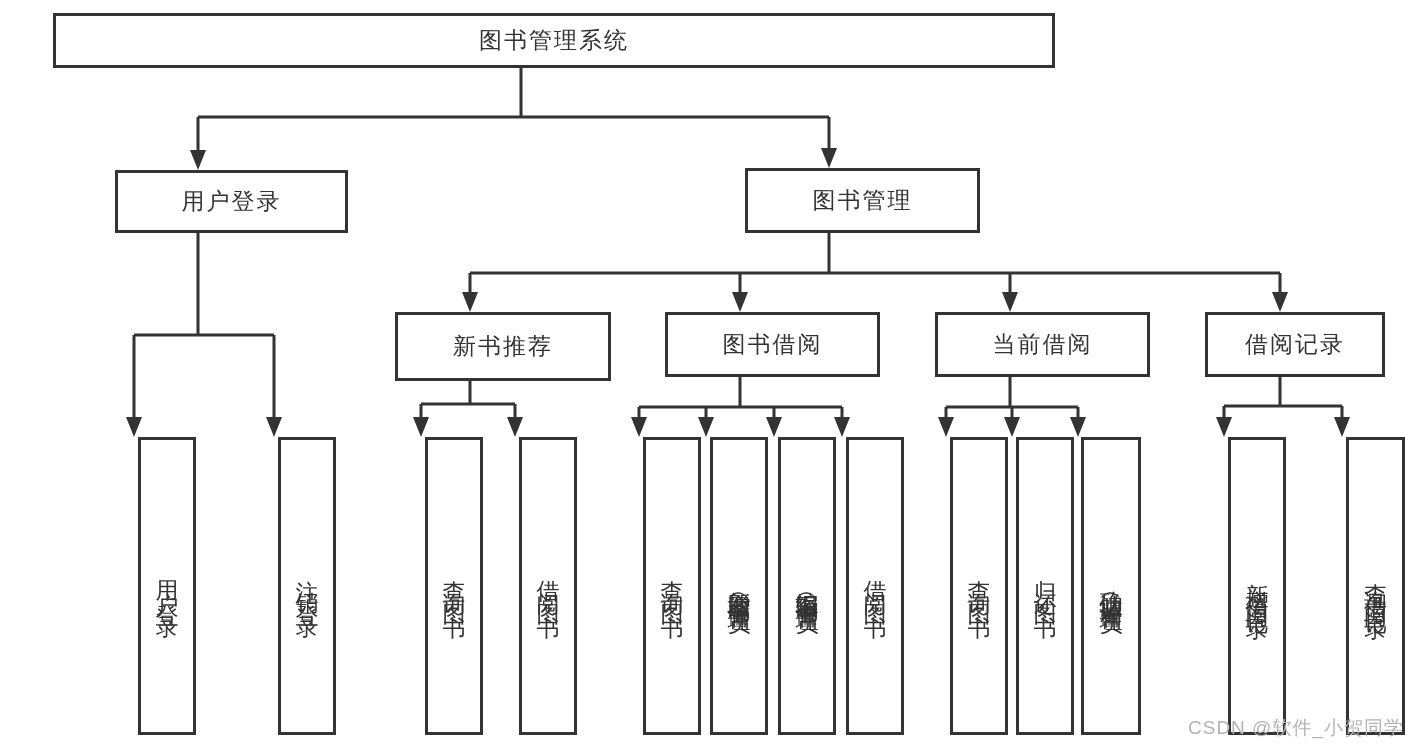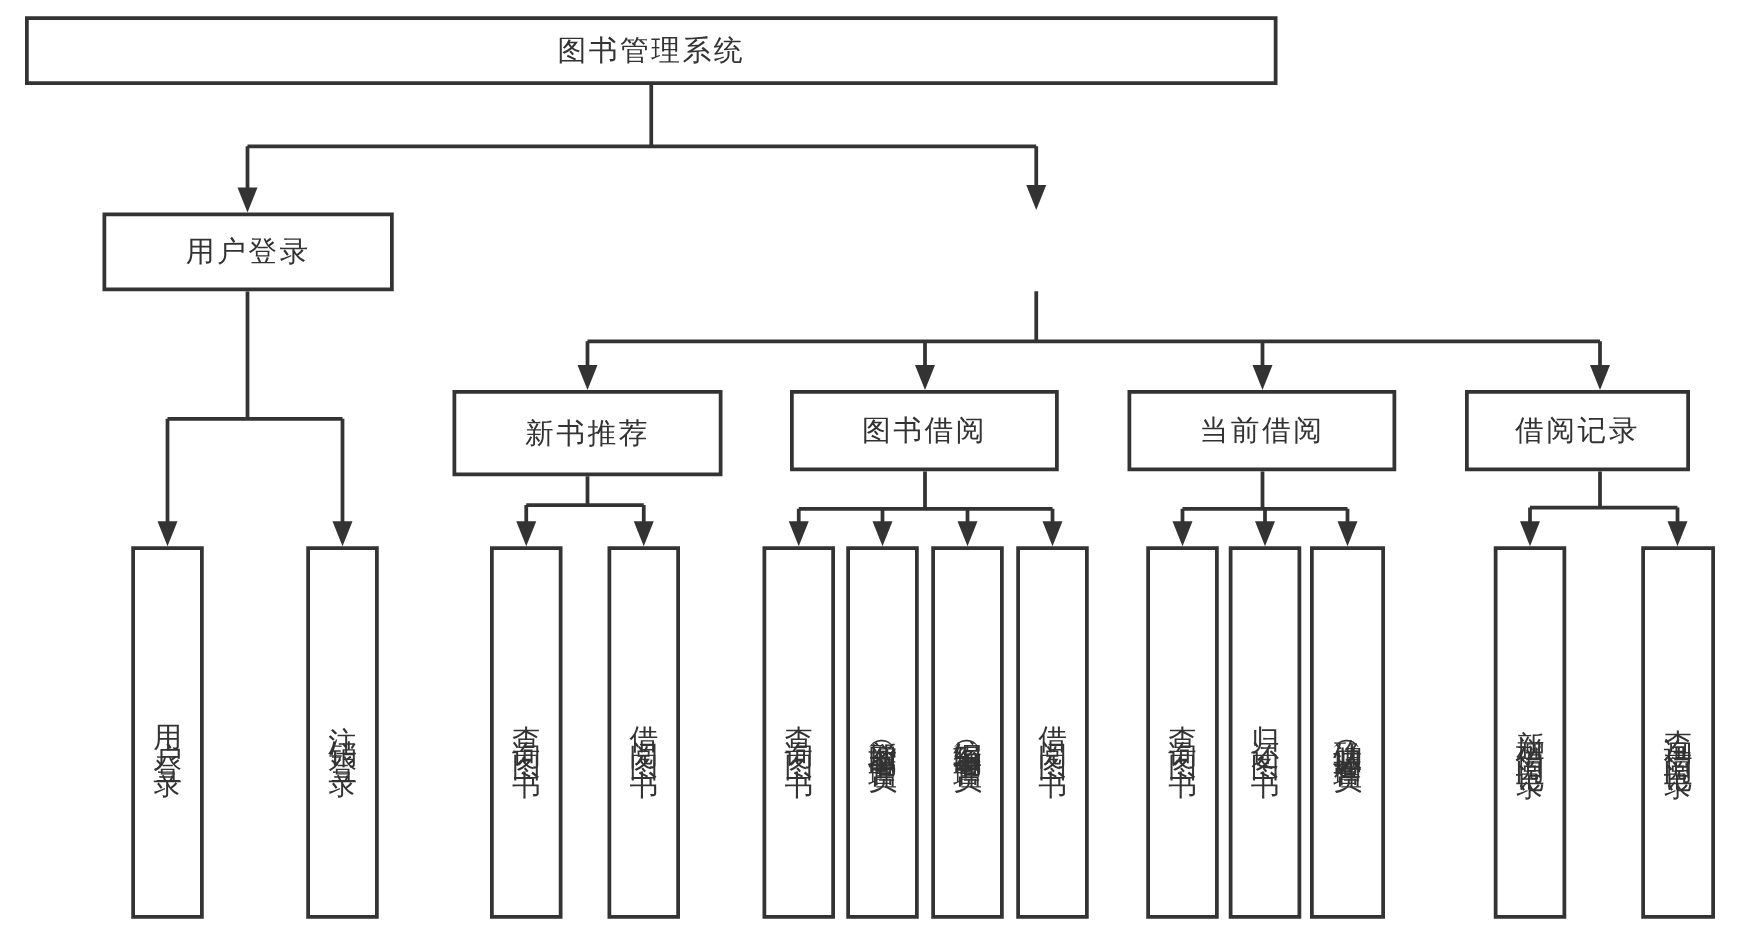--- a/index.html
+++ b/index.html
@@ -12,20 +12,21 @@
     overflow:hidden;
   }
   .node{
     position:absolute;
     box-sizing:border-box;
     border:3px solid #333333;
     background:#ffffff;
     display:flex;
     align-items:center;
     justify-content:center;
+    margin-left:33px;
   }
   .node.h{
     font-size:23px;
     letter-spacing:2px;
     white-space:nowrap;
   }
   .node.v{
     font-size:23px;
   }
   .node.v span{
@@ -101,20 +102,23 @@
     <polygon points="1334,417 1350,417 1342,437"></polygon>
   </svg>
 
   <div class="node h" style="left:20px;top:13px;width:1002px;height:55px">
     <span>图书管理系统</span>
   </div>
 
   <div class="node h" style="left:82px;top:170px;width:233px;height:63px">
     <span>用户登录</span>
   </div>
+  <div class="node h" style="left:712px;top:168px;width:235px;height:65px">
+    <span>图书管理</span>
+  </div>
 
   <div class="node h" style="left:362px;top:312px;width:216px;height:69px">
     <span>新书推荐</span>
   </div>
   <div class="node h" style="left:902px;top:312px;width:215px;height:65px">
     <span>当前借阅</span>
   </div>
   <div class="node h" style="left:632px;top:312px;width:215px;height:65px">
     <span>图书借阅</span>
   </div>
@@ -159,14 +163,15 @@
     <span>确认归还（管理员）</span>
   </div>
 
   <div class="node v ls6" style="left:1195px;top:437px;width:58px;height:298px">
     <span>新增借阅记录</span>
   </div>
   <div class="node v ls6" style="left:1313px;top:437px;width:59px;height:298px">
     <span>查询借阅记录</span>
   </div>
 
+  <div class="watermark">CSDN @软件_小贺同学</div>
 
 </div>
 
 </body></html>

